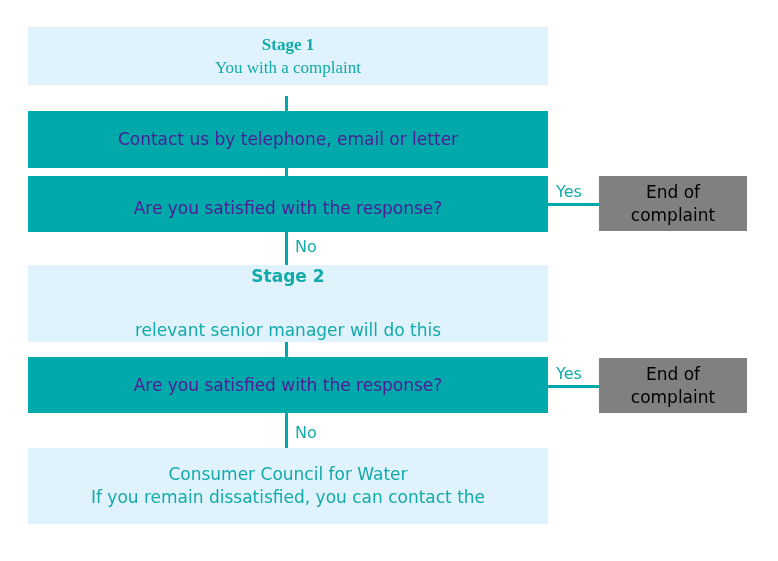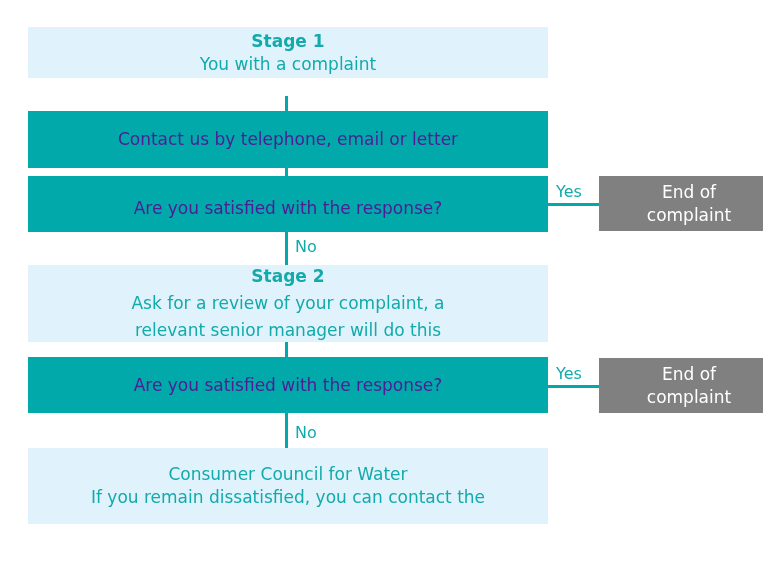--- a/index.html
+++ b/index.html
@@ -4,55 +4,54 @@
 <style>
   html,body{margin:0;padding:0;background:#fff;}
   body{width:778px;height:561px;position:relative;overflow:hidden;font-family:"DejaVu Sans","Liberation Sans",sans-serif;}
   .box{position:absolute;left:28px;width:520px;display:flex;flex-direction:column;align-items:center;justify-content:center;text-align:center;font-size:17px;line-height:23px;}
   .light{background:#e0f3fc;color:#12aaaa;}
   .teal{background:#02a9aa;color:#4c1d95;}
   .bold{font-weight:bold;}
   .vline{position:absolute;left:285px;width:3px;background:#02a9aa;}
   .hline{position:absolute;height:3px;background:#02a9aa;}
   .lbl{position:absolute;color:#12aaaa;font-weight:normal;font-size:16px;}
-  .end{position:absolute;left:599px;width:148px;background:#808080;color:#ffffff;display:flex;flex-direction:column;align-items:center;justify-content:center;font-size:17px;line-height:23px;text-align:center;padding-left:16px;}
+  .end{position:absolute;left:599px;width:148px;background:#808080;color:#000000;display:flex;flex-direction:column;align-items:center;justify-content:center;font-size:17px;line-height:23px;text-align:center;}
 </style>
 </head>
 <body>
 
 <div class="vline" style="top:96px;height:16px;"></div>
 <div class="vline" style="top:167px;height:10px;"></div>
 <div class="vline" style="top:232px;height:34px;"></div>
 <div class="vline" style="top:341px;height:17px;"></div>
 <div class="vline" style="top:413px;height:36px;"></div>
 <div class="hline" style="left:548px;width:52px;top:203px;"></div>
 <div class="hline" style="left:548px;width:52px;top:385px;"></div>
 
-<div class="box light" style="top:27px;height:51px;">
+<div class="box light" style="top:27px;height:58px;font-family:Liberation Serif, serif;">
   <div class="bold">Stage 1</div>
   <div>You with a complaint</div>
 </div>
 
 <div class="box teal" style="top:111px;height:57px;">
   <div>Contact us by telephone, email or letter</div>
 </div>
 
 <div class="box teal" style="top:176px;height:56px;">
   <div style="padding-top:8px">Are you satisfied with the response?</div>
 </div>
 <div class="lbl" style="left:556px;top:182px;">Yes</div>
 <div class="end" style="top:176px;height:55px;">
   <div>End of</div>
   <div>complaint</div>
 </div>
 <div class="lbl" style="left:295px;top:237px;">No</div>
 
 <div class="box light" style="top:265px;height:77px;justify-content:space-between;">
   <div class="bold">Stage 2</div>
-  <div>Ask for a review of your complaint, a</div>
   <div>relevant senior manager will do this</div>
 </div>
 
 <div class="box teal" style="top:357px;height:56px;">
   <div>Are you satisfied with the response?</div>
 </div>
 <div class="lbl" style="left:556px;top:364px;">Yes</div>
 <div class="end" style="top:358px;height:55px;">
   <div>End of</div>
   <div>complaint</div>

